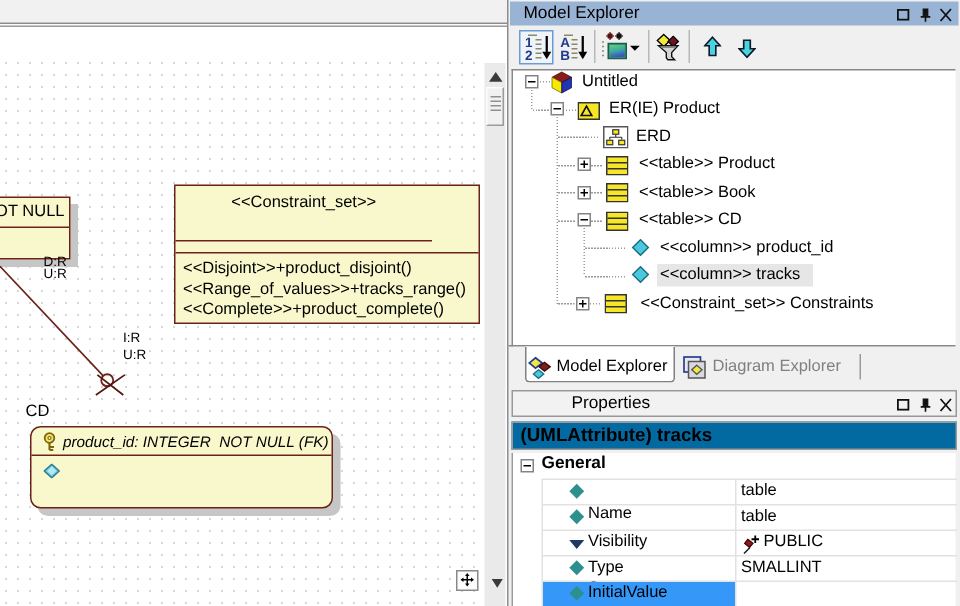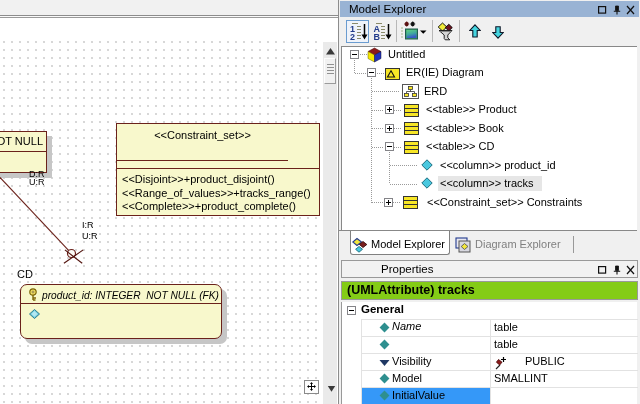--- a/index.html
+++ b/index.html
@@ -229,21 +229,21 @@
 <svg class="abs" style="left:421px;top:177px;" width="12" height="12" viewBox="0 0 12 12">
   <path d="M6 0.8 L11.2 6 L6 11.2 L0.8 6 Z" fill="#49C8DF" stroke="#1D6E80" stroke-width="1"></path>
 </svg>
 
 <svg class="abs" style="left:403px;top:196px;" width="15" height="13" viewBox="0 0 15 13">
   <rect x="0.5" y="0.5" width="14" height="12" fill="#F7E626" stroke="#333" stroke-width="1"></rect>
   <path d="M1 4.5 H14 M1 8.5 H14" stroke="#333" stroke-width="1"></path>
 </svg>
 
 <div class="t" style="left:388px;top:48px;">Untitled</div>
-<div class="t" style="left:406px;top:66px;">ER(IE) Diagram</div>
+<div class="t" style="left:406px;top:66px;">ER(IE) Product</div>
 <div class="t" style="left:424px;top:85px;">ERD</div>
 <div class="t" style="left:426px;top:103px;">&lt;&lt;table&gt;&gt; Product</div>
 <div class="t" style="left:426px;top:122px;">&lt;&lt;table&gt;&gt; Book</div>
 <div class="t" style="left:426px;top:140px;">&lt;&lt;table&gt;&gt; CD</div>
 <div class="t" style="left:440px;top:159px;">&lt;&lt;column&gt;&gt; product_id</div>
 <div class="abs" style="left:438px;top:176px;width:104px;height:15px;background:#E6E6E6;"></div>
 <div class="t" style="left:440px;top:177px;">&lt;&lt;column&gt;&gt; tracks</div>
 <div class="t" style="left:427px;top:196px;">&lt;&lt;Constraint_set&gt;&gt; Constraints</div>
 
 <div class="abs" style="left:339px;top:230px;width:298px;height:1px;background:#888;"></div>
@@ -265,56 +265,56 @@
 <div class="abs" style="left:341px;top:260px;width:297px;height:18px;background:#F2F2F2;border:1px solid #999;box-sizing:border-box;">
   <div class="t" style="left:7px;top:2px;font-size:11.5px;padding-left:32px;">Properties</div>
   <svg class="abs" style="left:256px;top:4px;" width="38" height="10" viewBox="0 0 38 10">
     <rect x="0.6" y="1.6" width="7" height="6.5" fill="none" stroke="#111" stroke-width="1.2"></rect>
     <path d="M17.5 1 L20.5 1 L20.5 5.5 L17.5 5.5 Z" fill="#111" stroke="#111" stroke-width="0.8"></path>
       <path d="M15.8 6.2 L22.2 6.2 M19 6.2 L19 9.5" stroke="#111" stroke-width="1.1" fill="none"></path>
     <path d="M29 1 L36 9 M36 1 L29 9" stroke="#111" stroke-width="1.2"></path>
   </svg>
 </div>
 
-<div class="abs" style="left:341px;top:281px;width:297px;height:19px;background:#84cc16;border:1px solid #999;box-sizing:border-box;">
+<div class="abs" style="left:341px;top:281px;width:297px;height:19px;background:#0369a1;border:1px solid #999;box-sizing:border-box;">
   <div class="t" style="left:5px;top:2px;font-weight:bold;font-size:12.5px;">(UMLAttribute) tracks</div>
 </div>
 
 <div class="abs" style="left:341px;top:302px;width:296px;height:102px;background:#fff;border-left:1px solid #999;box-sizing:border-box;">
 
   <div class="expbox" style="left:5px;top:4px;">
       <div class="h"></div>
     </div>
   <div class="t" style="left:19px;top:1px;font-weight:bold;font-size:11.5px;">General</div>
 
   <div class="gline" style="left:20px;top:17px;width:276px;height:1px;"></div>
   <div class="gline" style="left:20px;top:34px;width:276px;height:1px;"></div>
   <div class="gline" style="left:20px;top:51px;width:276px;height:1px;"></div>
   <div class="gline" style="left:20px;top:68px;width:276px;height:1px;"></div>
   <div class="gline" style="left:20px;top:85px;width:276px;height:1px;"></div>
   <div class="gline" style="left:19px;top:17px;width:1px;height:85px;"></div>
   <div class="gline" style="left:148px;top:17px;width:1px;height:85px;"></div>
 
   <div class="pdiamond" style="left:39px;top:22px;"></div>
-  <div class="t" style="left:50px;top:18px;font-style:italic;">Name</div>
+  <div class="t" style="left:50px;top:34px;">Name</div>
   <div class="t" style="left:152px;top:19px;">table</div>
   <div class="pdiamond" style="left:39px;top:39px;"></div>
   <div class="t" style="left:50px;top:36px;margin-top:48px;">Stereotype</div>
   <div class="t" style="left:152px;top:36px;">table</div>
   <svg class="abs" style="left:37px;top:57px;" width="11" height="8" viewBox="0 0 11 8">
     <path d="M0.5 1 L10.5 1 L5.5 7 Z" fill="#1F3864"></path>
   </svg>
   <div class="t" style="left:50px;top:53px;">Visibility</div>
   <svg class="abs" style="left:152px;top:54px;" width="12" height="14" viewBox="0 0 12 14">
     <path d="M2 13 L6 9" stroke="#222" stroke-width="1.1" fill="none"></path>
     <path d="M4.5 3.5 L8 6.2 L5.7 9 L2.4 6.2 Z" fill="#8B1A1A" stroke="#400" stroke-width="0.8"></path>
     <path d="M9.5 1 L9.5 6 M7 3.5 L12 3.5" stroke="#000" stroke-width="1.2"></path>
   </svg>
-  <div class="t" style="left:183px;top:53px;text-align:center;">PUBLIC</div>
+  <div class="t" style="left:167px;top:53px;text-align:center;">PUBLIC</div>
   <div class="pdiamond" style="left:39px;top:73px;"></div>
-  <div class="t" style="left:50px;top:70px;">Model</div>
+  <div class="t" style="left:50px;top:70px;">Type</div>
   <div class="t" style="left:152px;top:70px;">SMALLINT</div>
 
   <div class="abs" style="left:20px;top:86px;width:128px;height:16px;background:#3598F8;"></div>
   <div class="pdiamond" style="left:39px;top:90px;"></div>
   <div class="t" style="left:50px;top:87px;">InitialValue</div>
   <div class="t" style="left:152px;top:87px;margin-top:18px;">10</div>
 </div>
 
 </body></html>

